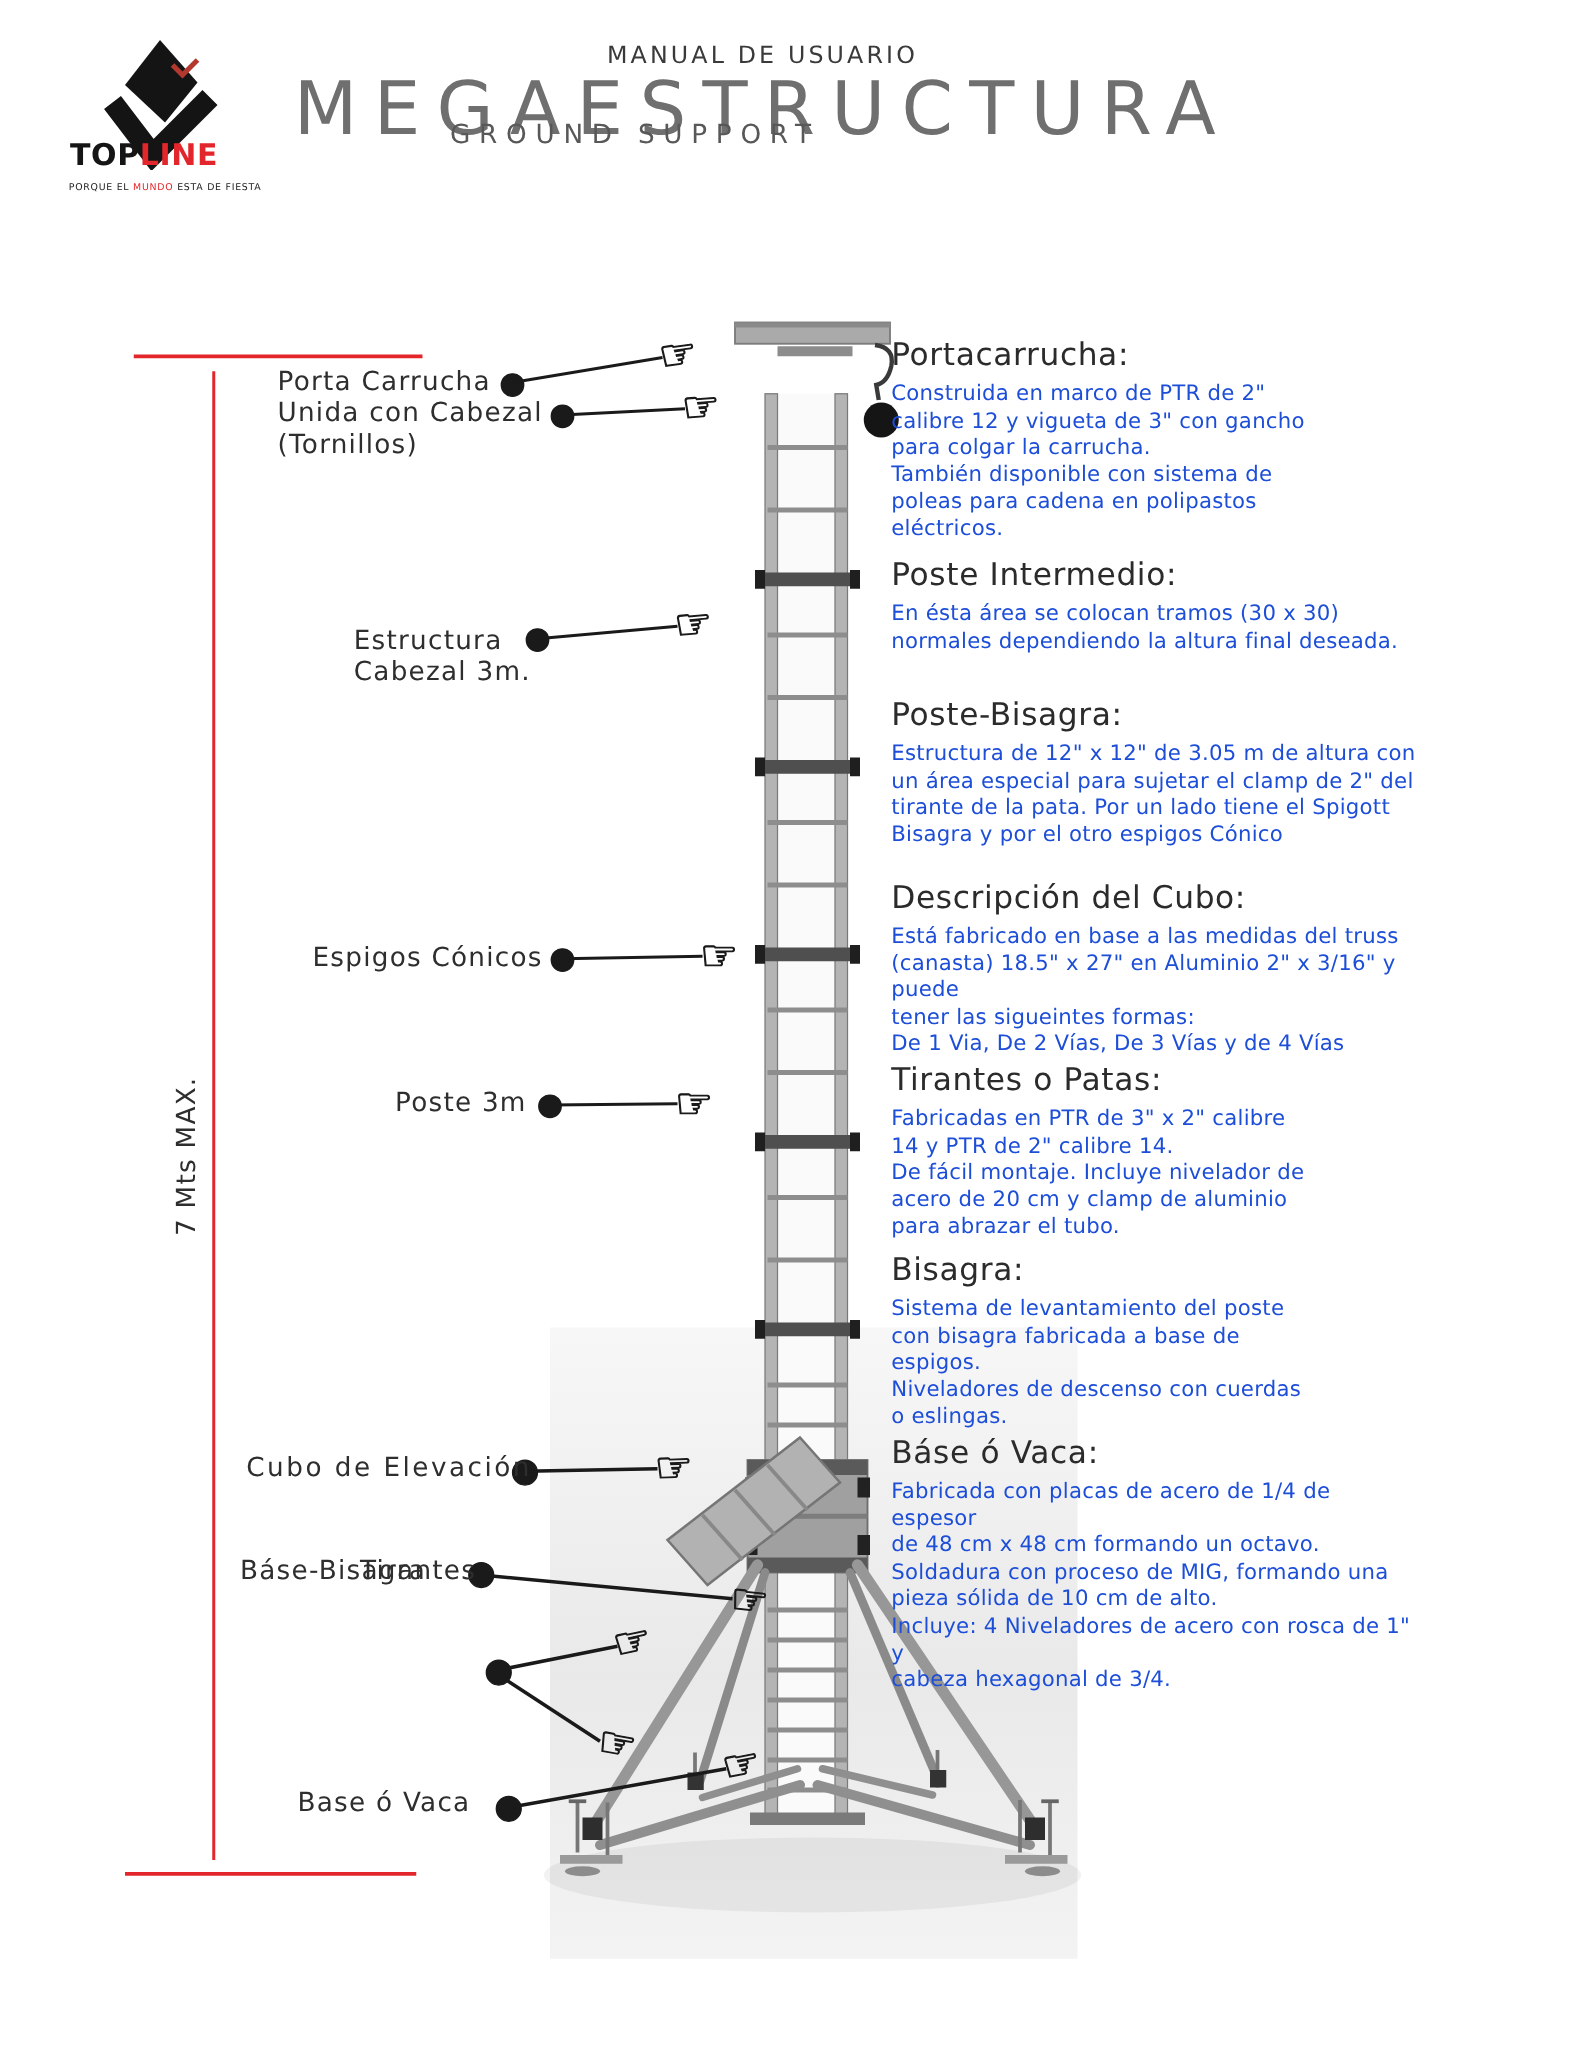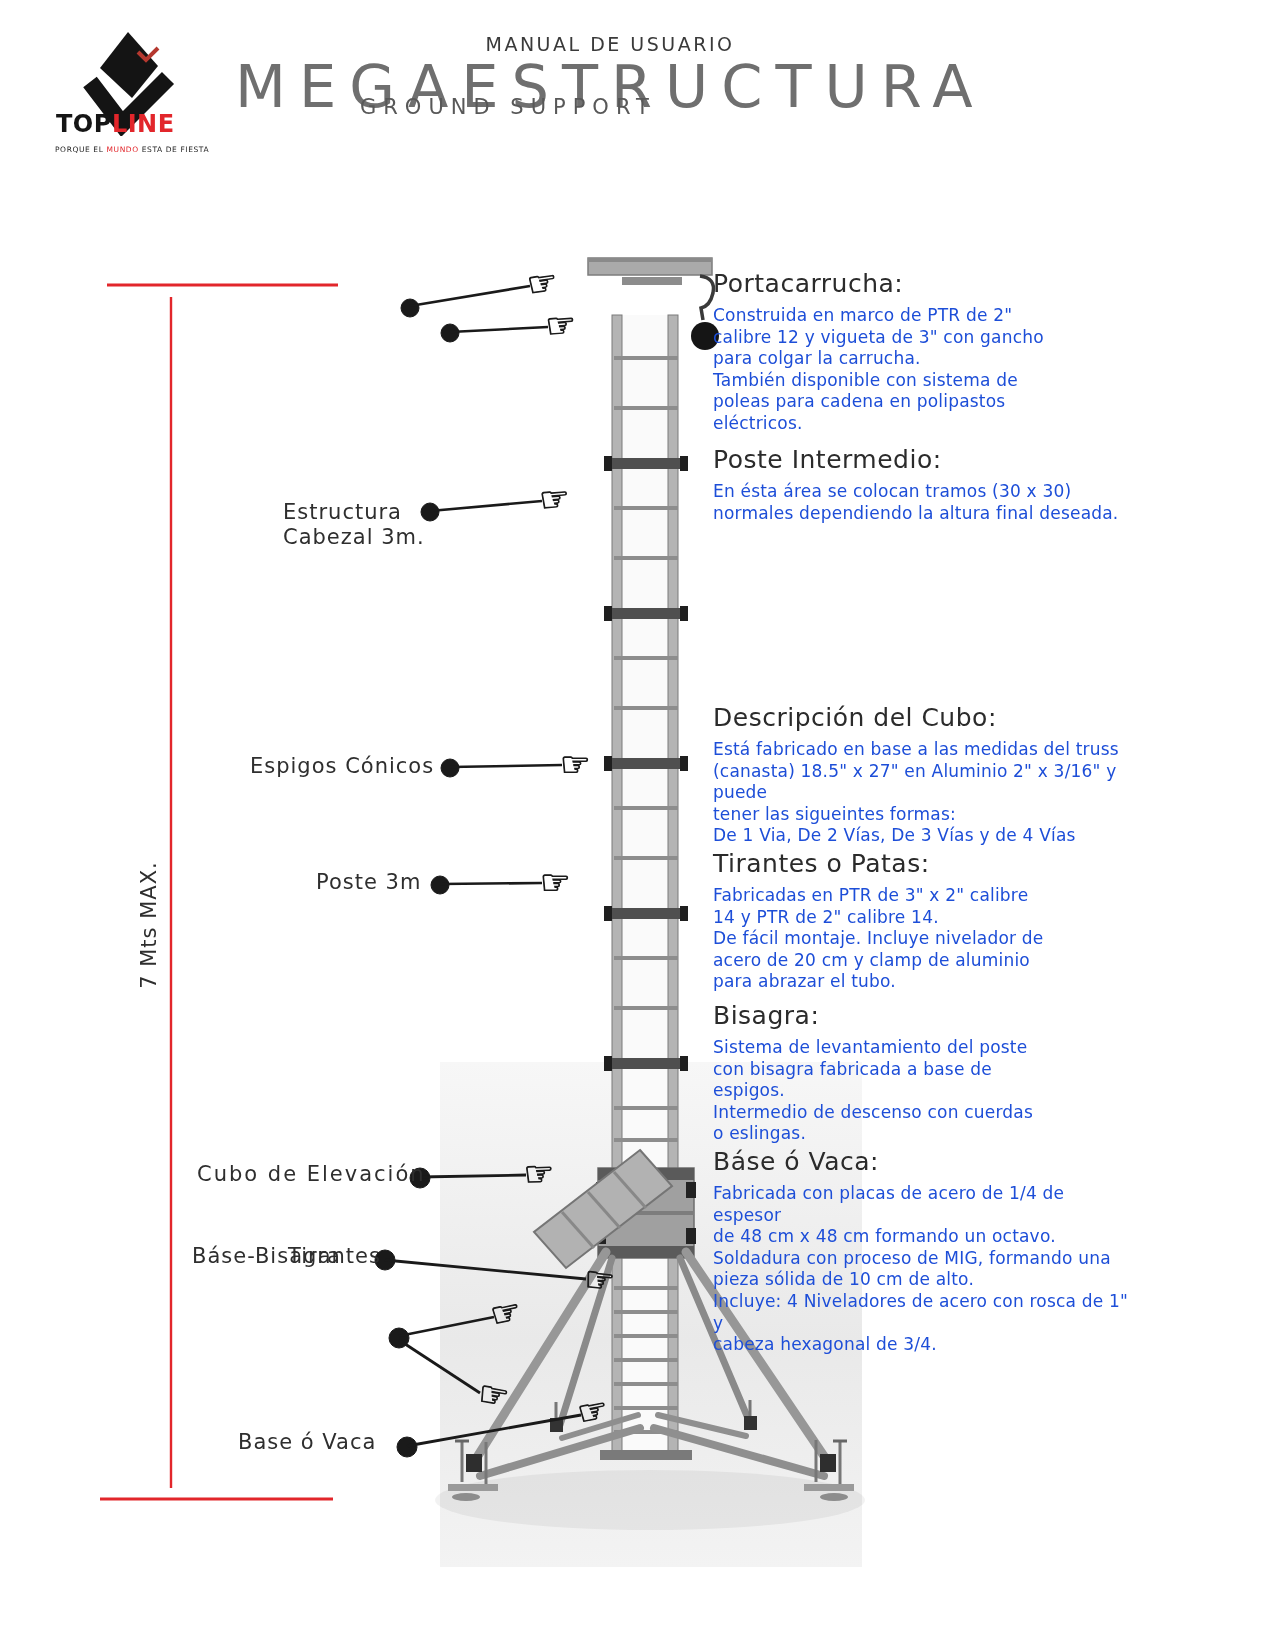--- a/index.html
+++ b/index.html
@@ -213,20 +213,23 @@
   </svg>
   <div class="abs brand"><span>TOP</span><span class="line">LINE</span></div>
   <div class="abs tagline"><span>PORQUE EL </span><span class="red">MUNDO</span><span> ESTA DE FIESTA</span></div>
 
   <div class="abs doc-type">MANUAL DE USUARIO</div>
   <div class="abs main-title">MEGAESTRUCTURA</div>
   <div class="abs sub-title">GROUND SUPPORT</div>
 
   <div class="abs vdim">7   Mts MAX.</div>
 
+  <div class="dlabel" style="left:222px;top:293px;">Porta Carrucha
+Unida con Cabezal
+(Tornillos)</div>
   <div class="dlabel" style="left:283px;top:500px;">Estructura
 Cabezal 3m.</div>
   <div class="dlabel" style="left:250px;top:754px;">Espigos Cónicos</div>
   <div class="dlabel" style="left:316px;top:870px;">Poste 3m</div>
   <div class="dlabel" style="left:197px;top:1162px;letter-spacing:2px;">Cubo de Elevación</div>
   <div class="dlabel" style="left:192px;top:1244px;">Báse-Bisagra</div>
   <div class="dlabel" style="left:288px;top:1244px;">Tirantes</div>
   <div class="dlabel" style="left:238px;top:1430px;">Base ó Vaca</div>
 
   <div class="section" style="top:253px;">
@@ -236,41 +239,48 @@
 para colgar la carrucha.
 También disponible con sistema de
 poleas para cadena en polipastos
 eléctricos.</p>
   </div>
   <div class="section" style="top:429px;">
     <h2>Poste Intermedio:</h2>
     <p>En ésta área se colocan tramos (30 x 30)
 normales dependiendo la altura final deseada.</p>
   </div>
+  <div class="section" style="top:541px;">
+    <h2>Poste-Bisagra:</h2>
+    <p>Estructura de 12" x 12" de 3.05 m de altura con
+un área especial para sujetar el clamp de 2" del
+tirante de la pata. Por un lado tiene el Spigott
+Bisagra y por el otro espigos Cónico</p>
+  </div>
   <div class="section" style="top:687px;">
     <h2>Descripción del Cubo:</h2>
     <p>Está fabricado en base a las medidas del truss
 (canasta) 18.5" x 27" en Aluminio 2" x 3/16" y puede
 tener las sigueintes formas:
 De 1 Via, De 2 Vías, De 3 Vías y de 4 Vías</p>
   </div>
   <div class="section" style="top:833px;">
     <h2>Tirantes o Patas:</h2>
     <p>Fabricadas en PTR de 3" x 2" calibre
 14 y PTR de 2" calibre 14.
 De fácil montaje. Incluye nivelador de
 acero de 20 cm y clamp de aluminio
 para abrazar el tubo.</p>
   </div>
   <div class="section" style="top:985px;">
     <h2>Bisagra:</h2>
     <p>Sistema de levantamiento del poste
 con bisagra fabricada a base de
 espigos.
-Intermedio de descenso con cuerdas
+Niveladores de descenso con cuerdas
 o eslingas.</p>
   </div>
   <div class="section" style="top:1131px;">
     <h2>Báse ó Vaca:</h2>
     <p>Fabricada con placas de acero de 1/4 de espesor
 de 48 cm x 48 cm formando un octavo.
 Soldadura con proceso de MIG, formando una
 pieza sólida de 10 cm de alto.
 Incluye: 4 Niveladores de acero con rosca de 1" y
 cabeza hexagonal de 3/4.</p>

